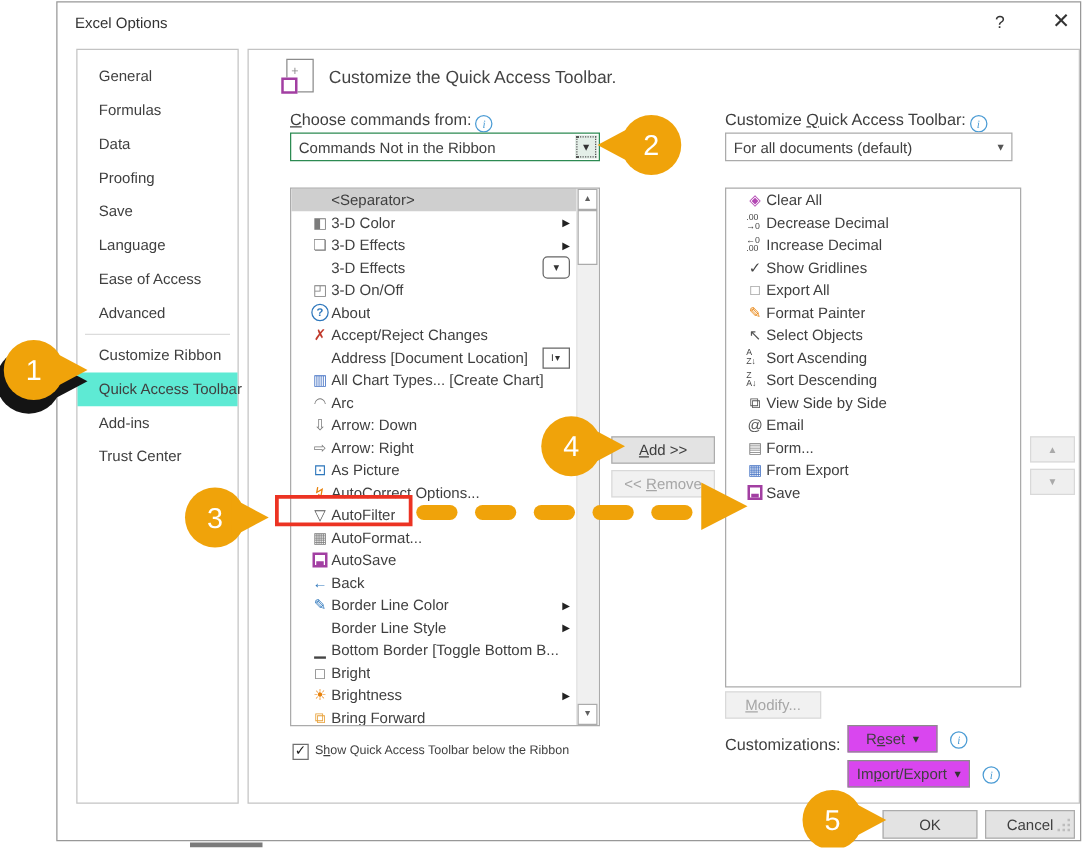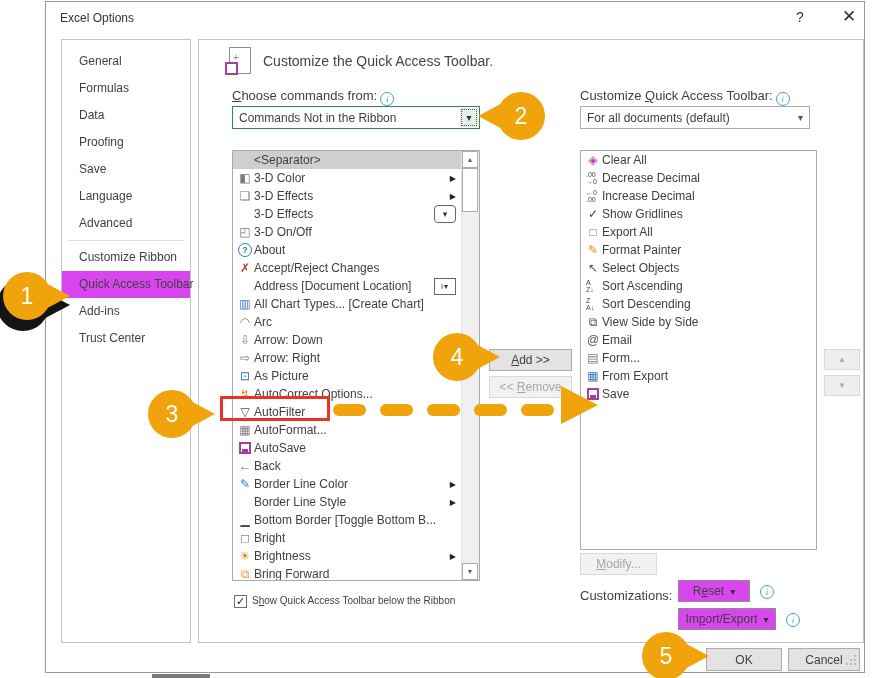--- a/index.html
+++ b/index.html
@@ -7,21 +7,21 @@
        font-family:"Liberation Sans",sans-serif;color:#3f3f3f;-webkit-font-smoothing:antialiased}
   .dialog{position:absolute;left:45px;top:1px;width:820px;height:672px;background:#fff;
           border:1px solid #989898;box-sizing:border-box}
   .titlebar-text{position:absolute;left:14px;top:9px;font-size:12px;color:#333}
   .win-help{position:absolute;left:744px;top:7px;font-size:14px;color:#333;width:20px;text-align:center;cursor:default}
   .win-close{position:absolute;left:792px;top:4px;font-size:17px;color:#333;width:22px;text-align:center;cursor:default}
 
   .panel{position:absolute;border:1px solid #c3c3c3;background:#fff;box-sizing:border-box}
   #sidebar{left:15px;top:37px;width:130px;height:604px;padding-top:8px}
   .side-item{height:27px;line-height:27px;padding-left:17px;font-size:12px;white-space:nowrap;cursor:default}
-  .side-item.sel{background:#d946ef}
+  .side-item.sel{background:#5eead4}
   .side-div{height:1px;background:#dcdcdc;margin:3px 6px}
 
   #main{left:152px;top:37px;width:666px;height:604px}
 
   
   .qicon{position:absolute;left:30px;top:7px;width:20px;height:25px;border:1px solid #8c8c8c;background:#fff}
   .qicon::before{content:"";position:absolute;left:-5px;bottom:-2px;width:9px;height:9px;border:2px solid #a23fa2;background:#fff}
   .qicon::after{content:"+";position:absolute;left:3px;top:4px;font-size:10px;color:#8c8c8c}
   .main-title{position:absolute;left:64px;top:13px;font-size:14px;color:#444}
 
@@ -36,21 +36,21 @@
   .combo .arrow{position:absolute;right:6px;top:5px;color:#555;font-size:10px}
   .combo.green{border-color:#2c8a52}
   .combo.green .cbtn{position:absolute;right:1px;top:1px;bottom:1px;width:18px;background:#e4efe8;
          outline:1px dotted #555;outline-offset:-2px;display:flex;align-items:center;justify-content:center;
          font-size:10px;color:#333}
   .combo.green .cbtn::before{content:"▾"}
 
   .listbox{position:absolute;border:1px solid #ababab;background:#fff;box-sizing:border-box;overflow:hidden}
   #list-left{left:33px;top:110px;width:248px;height:431px;padding-right:17px}
   #list-right{left:381px;top:110px;width:237px;height:400px}
-  .lrow{height:18px;display:flex;align-items:center;padding-left:3px;cursor:default}
+  .lrow{height:18px;display:flex;align-items:center;padding-left:14px;cursor:default}
   .lrow.sel{background:#cfcfcf}
   .ico{width:18px;flex:0 0 18px;text-align:center;font-size:12px;line-height:18px}
   .ico.micro{font-size:7px;line-height:7px;white-space:pre;text-align:left;padding-left:2px;box-sizing:border-box}
   .ico .flopbox{display:inline-block;width:12px;height:12px;border:2px solid;box-sizing:border-box;position:relative;vertical-align:-2px}
   .ico .flopbox i{position:absolute;left:1px;right:1px;bottom:0;height:3px}
   .ico.cq{display:flex;align-items:center;justify-content:center}
   .ico.cq b{width:12px;height:12px;border:1px solid #2e77bc;border-radius:50%;color:#2e77bc;
             font-size:9px;line-height:12px;font-weight:bold}
   .lbl{font-size:12px;white-space:nowrap;overflow:hidden}
   .trail{margin-left:auto;margin-right:6px;flex:0 0 auto;display:flex;align-items:center;justify-content:center}
@@ -105,20 +105,21 @@
   <div class="win-help">?</div>
   <div class="win-close">✕</div>
 
   <div class="panel" id="sidebar">
       <div class="side-item">General</div>
       <div class="side-item">Formulas</div>
       <div class="side-item">Data</div>
       <div class="side-item">Proofing</div>
       <div class="side-item">Save</div>
       <div class="side-item">Language</div>
+      <div class="side-item">Ease of Access</div>
       <div class="side-item">Advanced</div>
       <div class="side-div"></div>
       <div class="side-item">Customize Ribbon</div>
       <div class="side-item sel">Quick Access Toolbar</div>
       <div class="side-item">Add-ins</div>
       <div class="side-item">Trust Center</div>
     </div>
 
   <div class="panel" id="main">
     <span class="qicon"></span>

